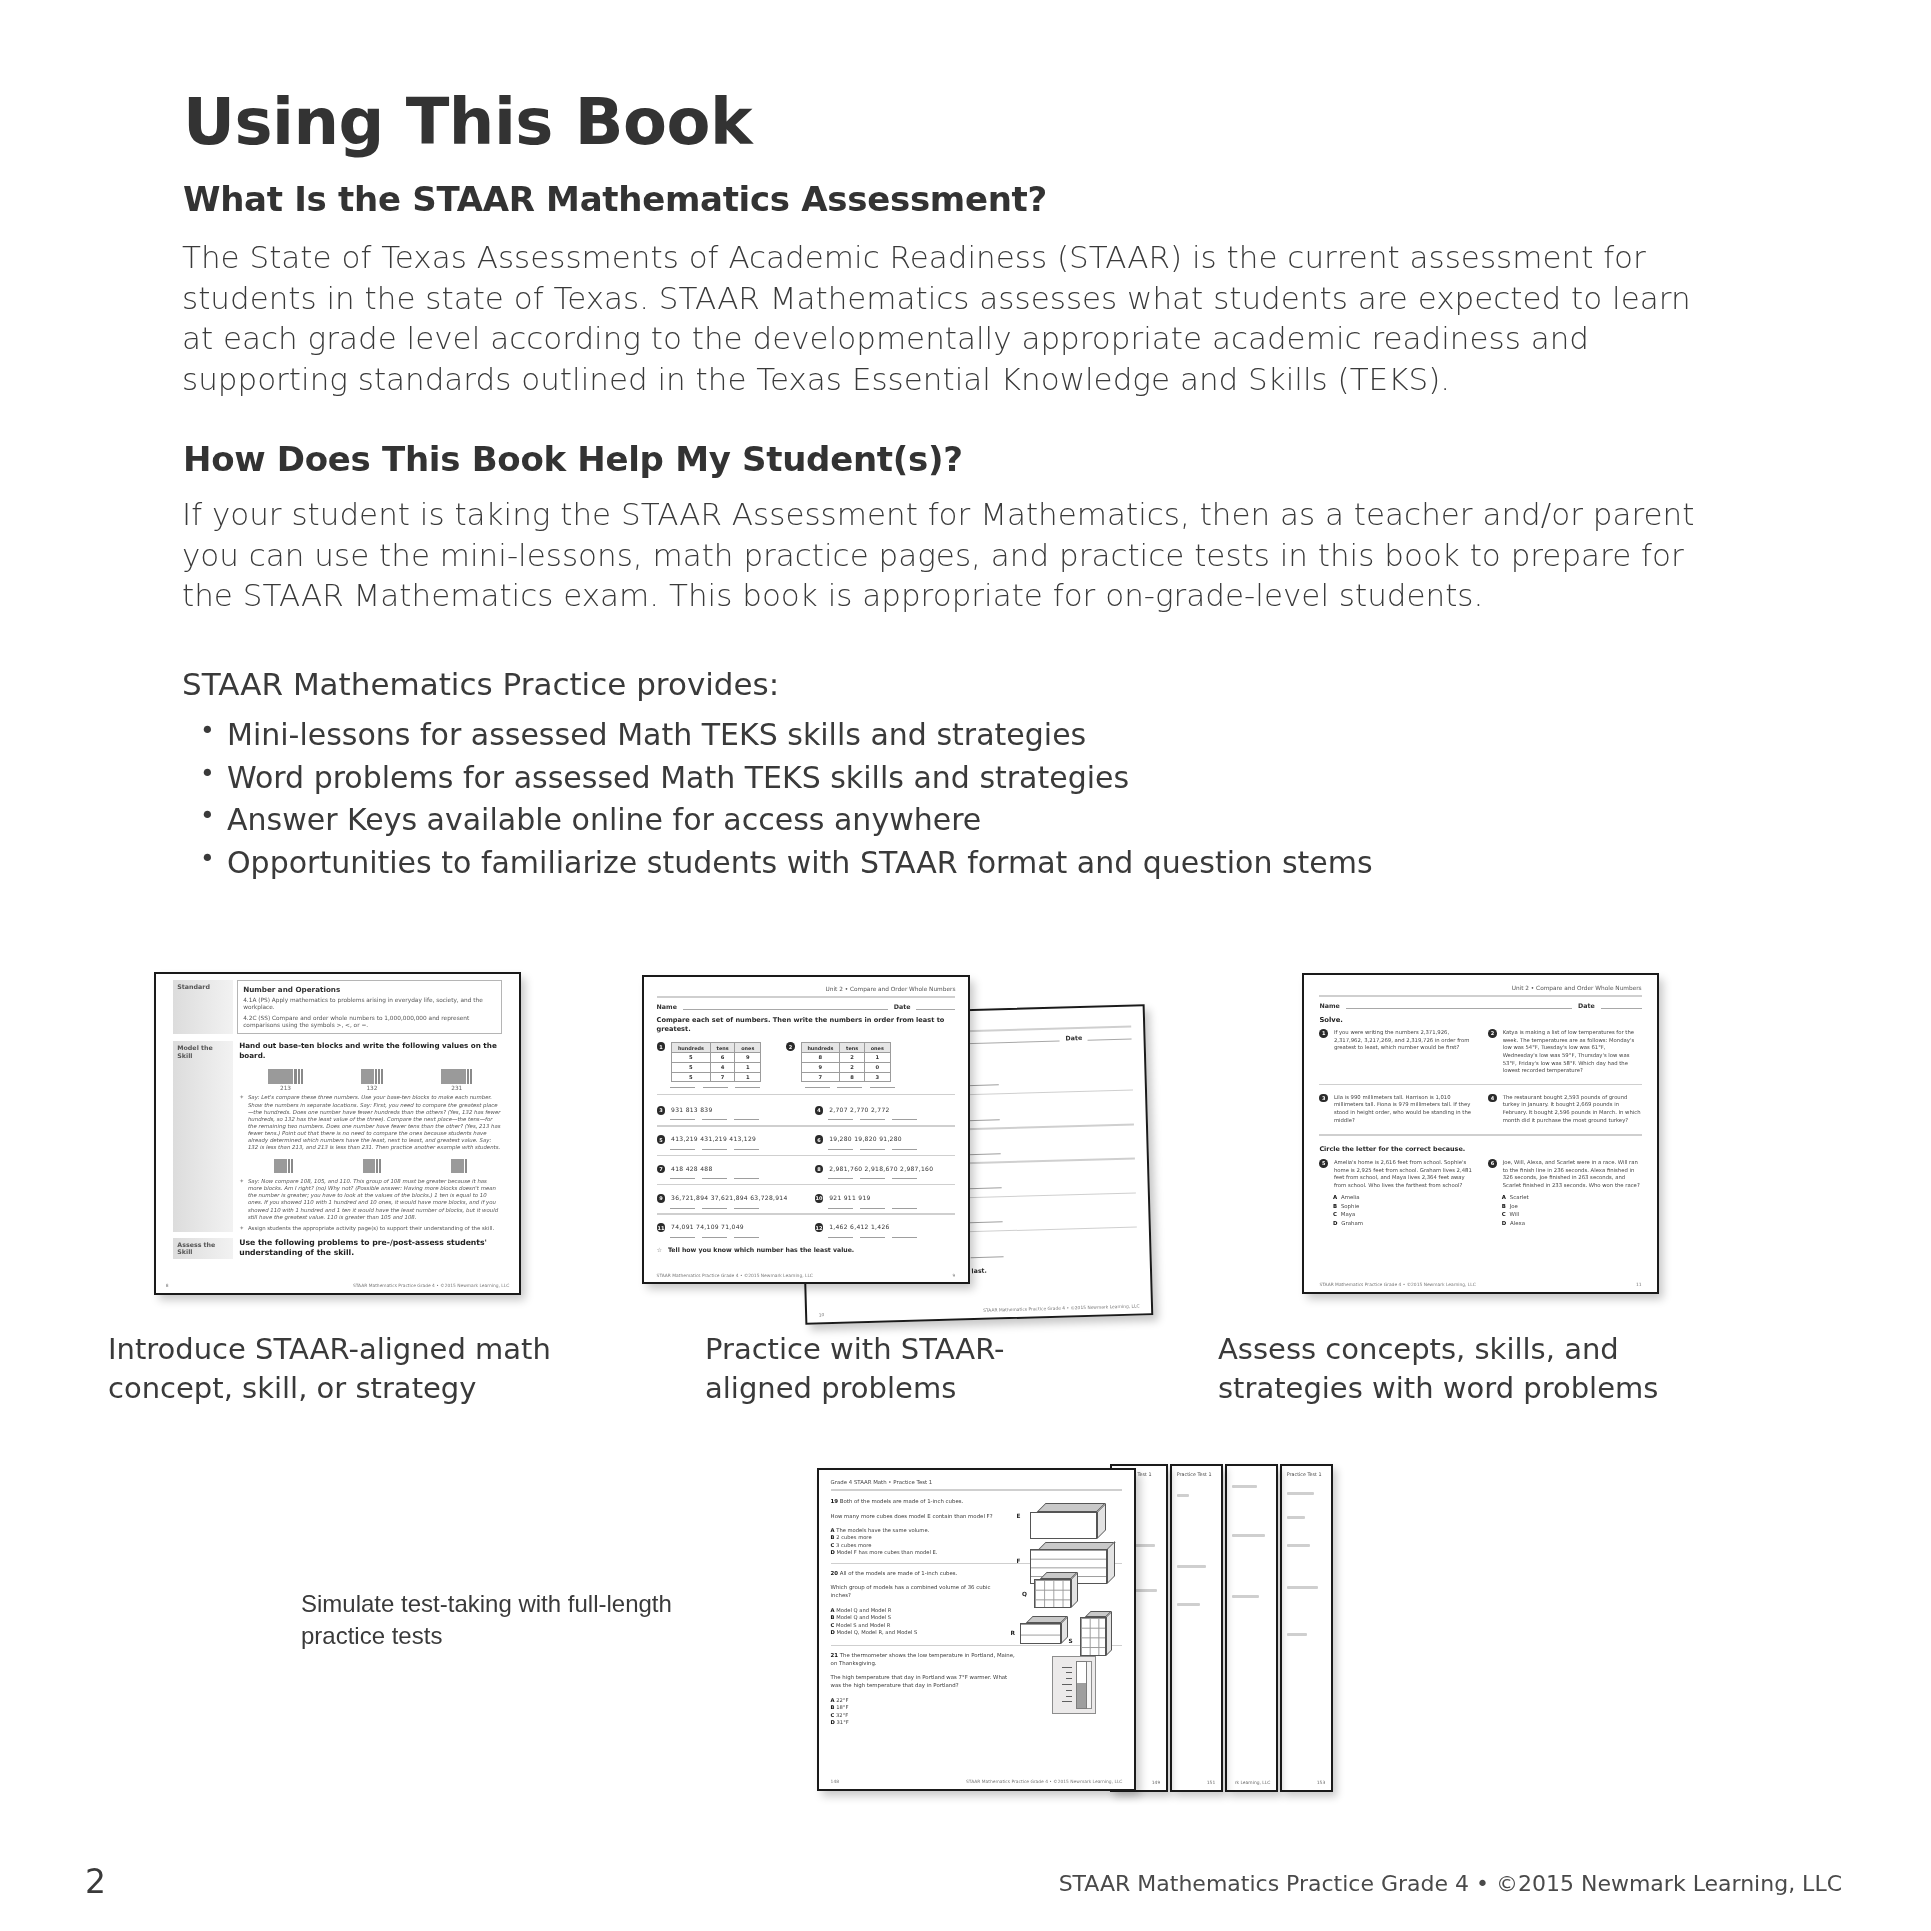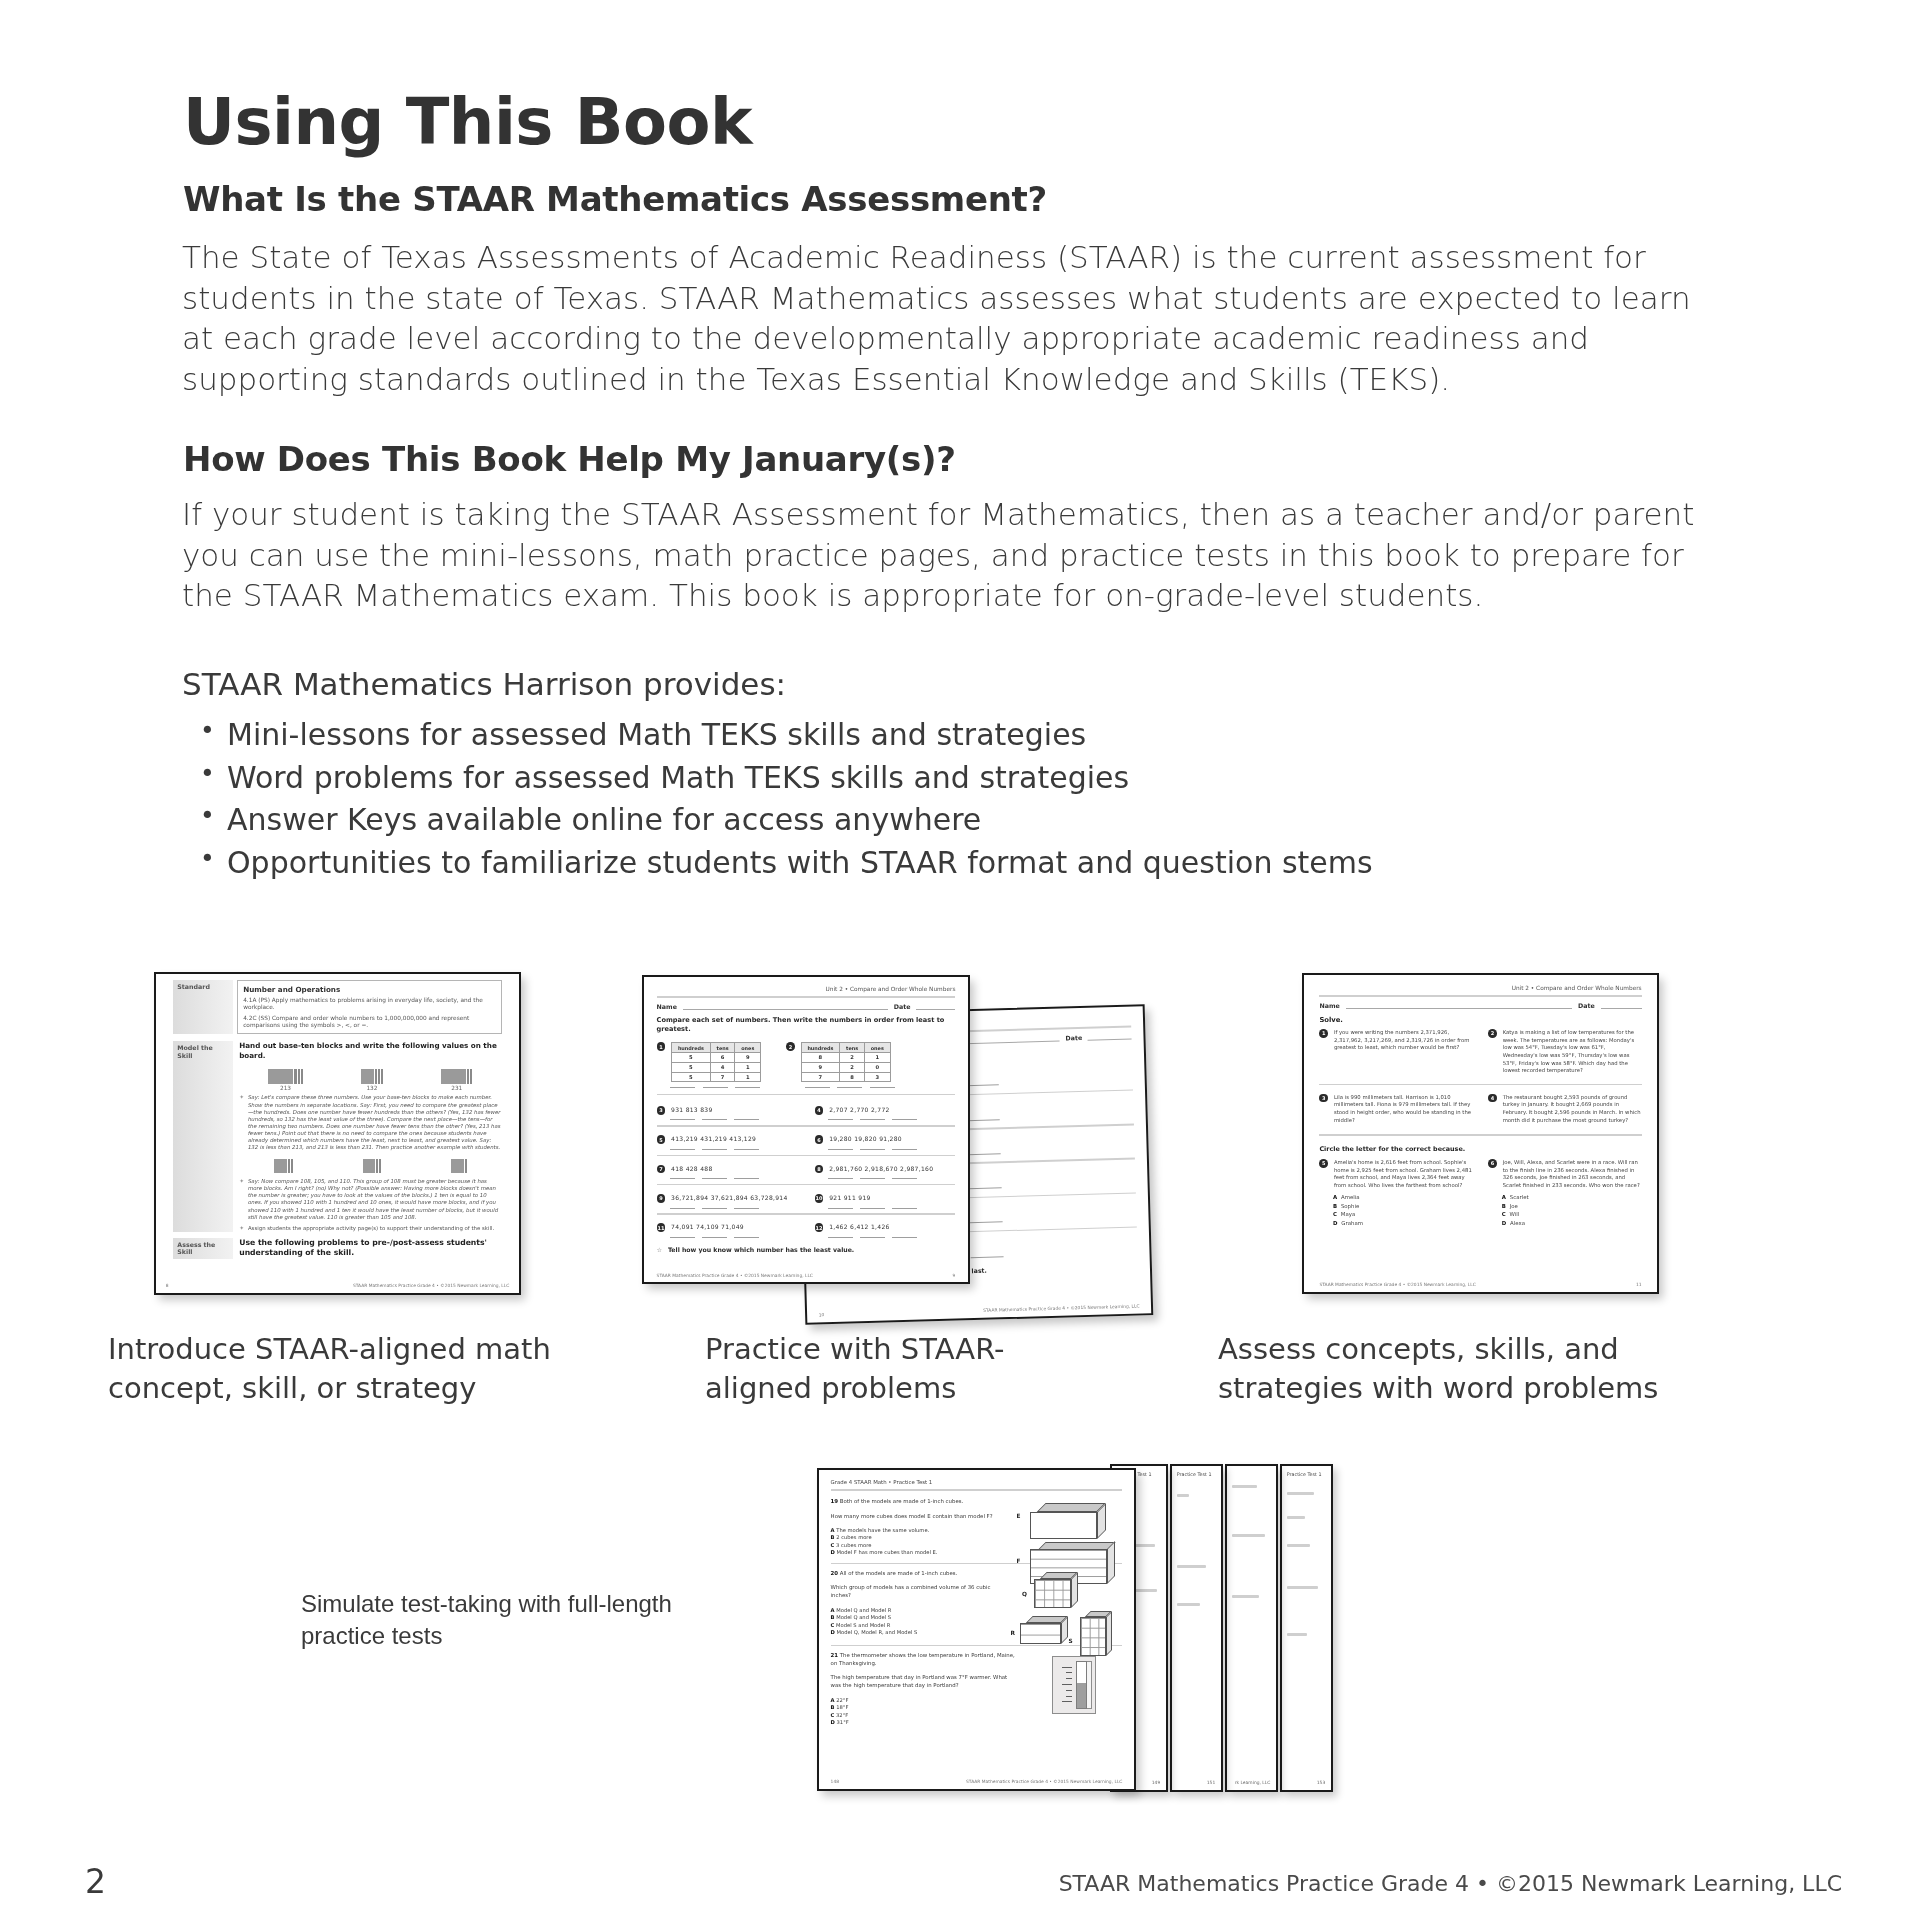--- a/index.html
+++ b/index.html
@@ -205,24 +205,24 @@
 </head>
 <body>
 
 <div class="page">
 
   <div class="title">Using This Book</div>
 
   <div class="h2 a">What Is the STAAR Mathematics Assessment?</div>
   <div class="body-p p1">The State of Texas Assessments of Academic Readiness (STAAR) is the current assessment for students in the state of Texas. STAAR Mathematics assesses what students are expected to learn at each grade level according to the developmentally appropriate academic readiness and supporting standards outlined in the Texas Essential Knowledge and Skills (TEKS).</div>
 
-  <div class="h2 b">How Does This Book Help My January(s)?</div>
+  <div class="h2 b">How Does This Book Help My Student(s)?</div>
   <div class="body-p p2">If your student is taking the STAAR Assessment for Mathematics, then as a teacher and/or parent you can use the mini-lessons, math practice pages, and practice tests in this book to prepare for the STAAR Mathematics exam. This book is appropriate for on-grade-level students.</div>
 
-  <div class="provides">STAAR Mathematics Harrison provides:</div>
+  <div class="provides">STAAR Mathematics Practice provides:</div>
   <ul class="bullets">
     <li>Mini-lessons for assessed Math TEKS skills and strategies</li>
     <li>Word problems for assessed Math TEKS skills and strategies</li>
     <li>Answer Keys available online for access anywhere</li>
     <li>Opportunities to familiarize students with STAAR format and question stems</li>
   </ul>
 
   <div class="thumb" id="thumb1">
     <div class="inner">
 

